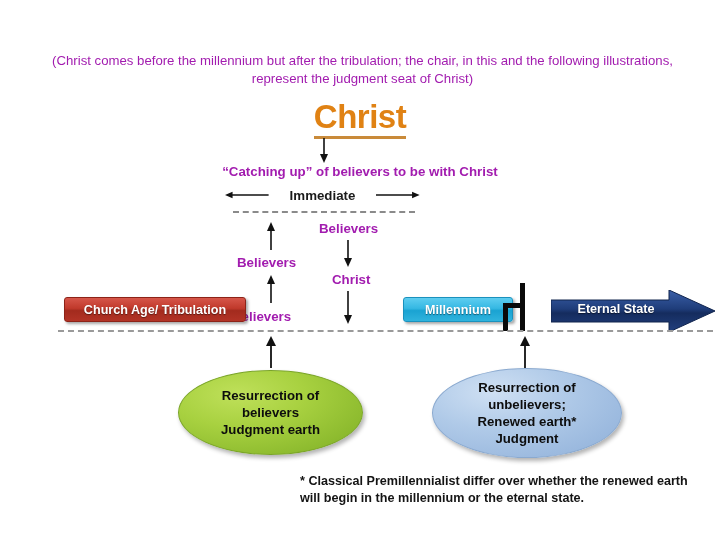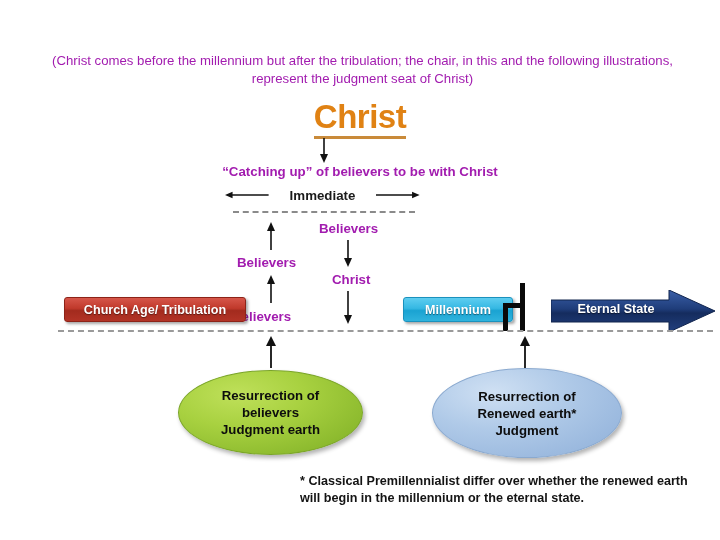--- a/index.html
+++ b/index.html
@@ -295,20 +295,21 @@
     <div>
       <div>Resurrection of</div>
       <div>believers</div>
       <div>Judgment earth</div>
     </div>
   </div>
 
   <div class="abs ellipse" id="blue-ellipse">
     <div>
       <div>Resurrection of</div>
+      <div>unbelievers;</div>
       <div>Renewed earth*</div>
       <div>Judgment</div>
     </div>
   </div>
 
   <div class="abs" id="footnote">* Classical Premillennialist differ over whether the renewed earth will begin in the millennium or the eternal state.</div>
 
 </div>
 
 </body></html>

